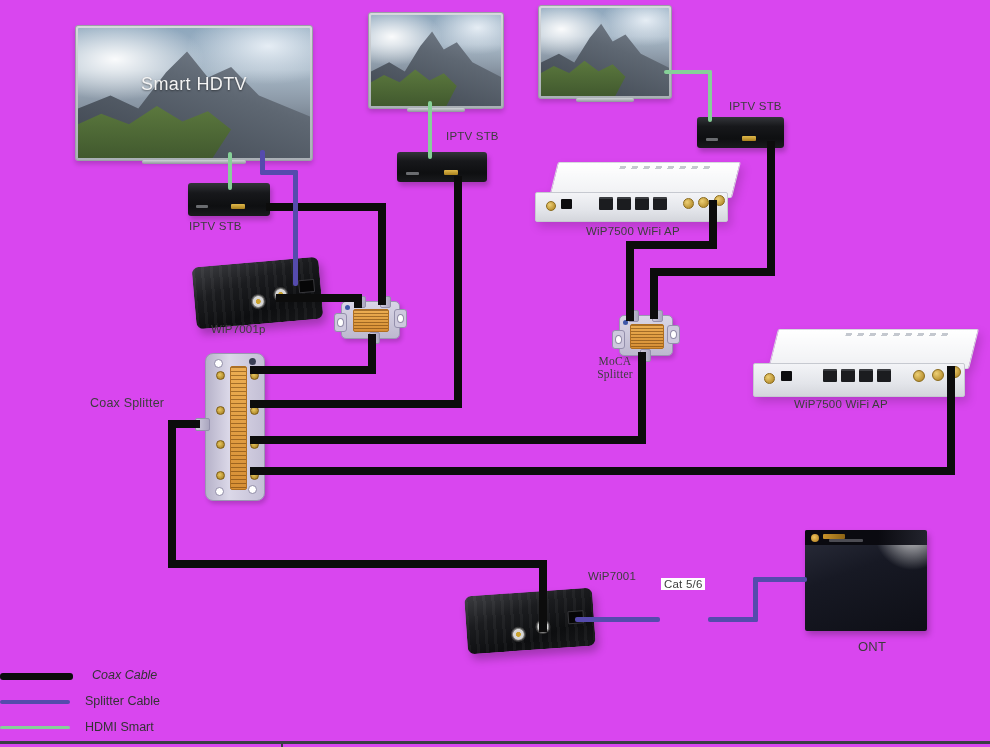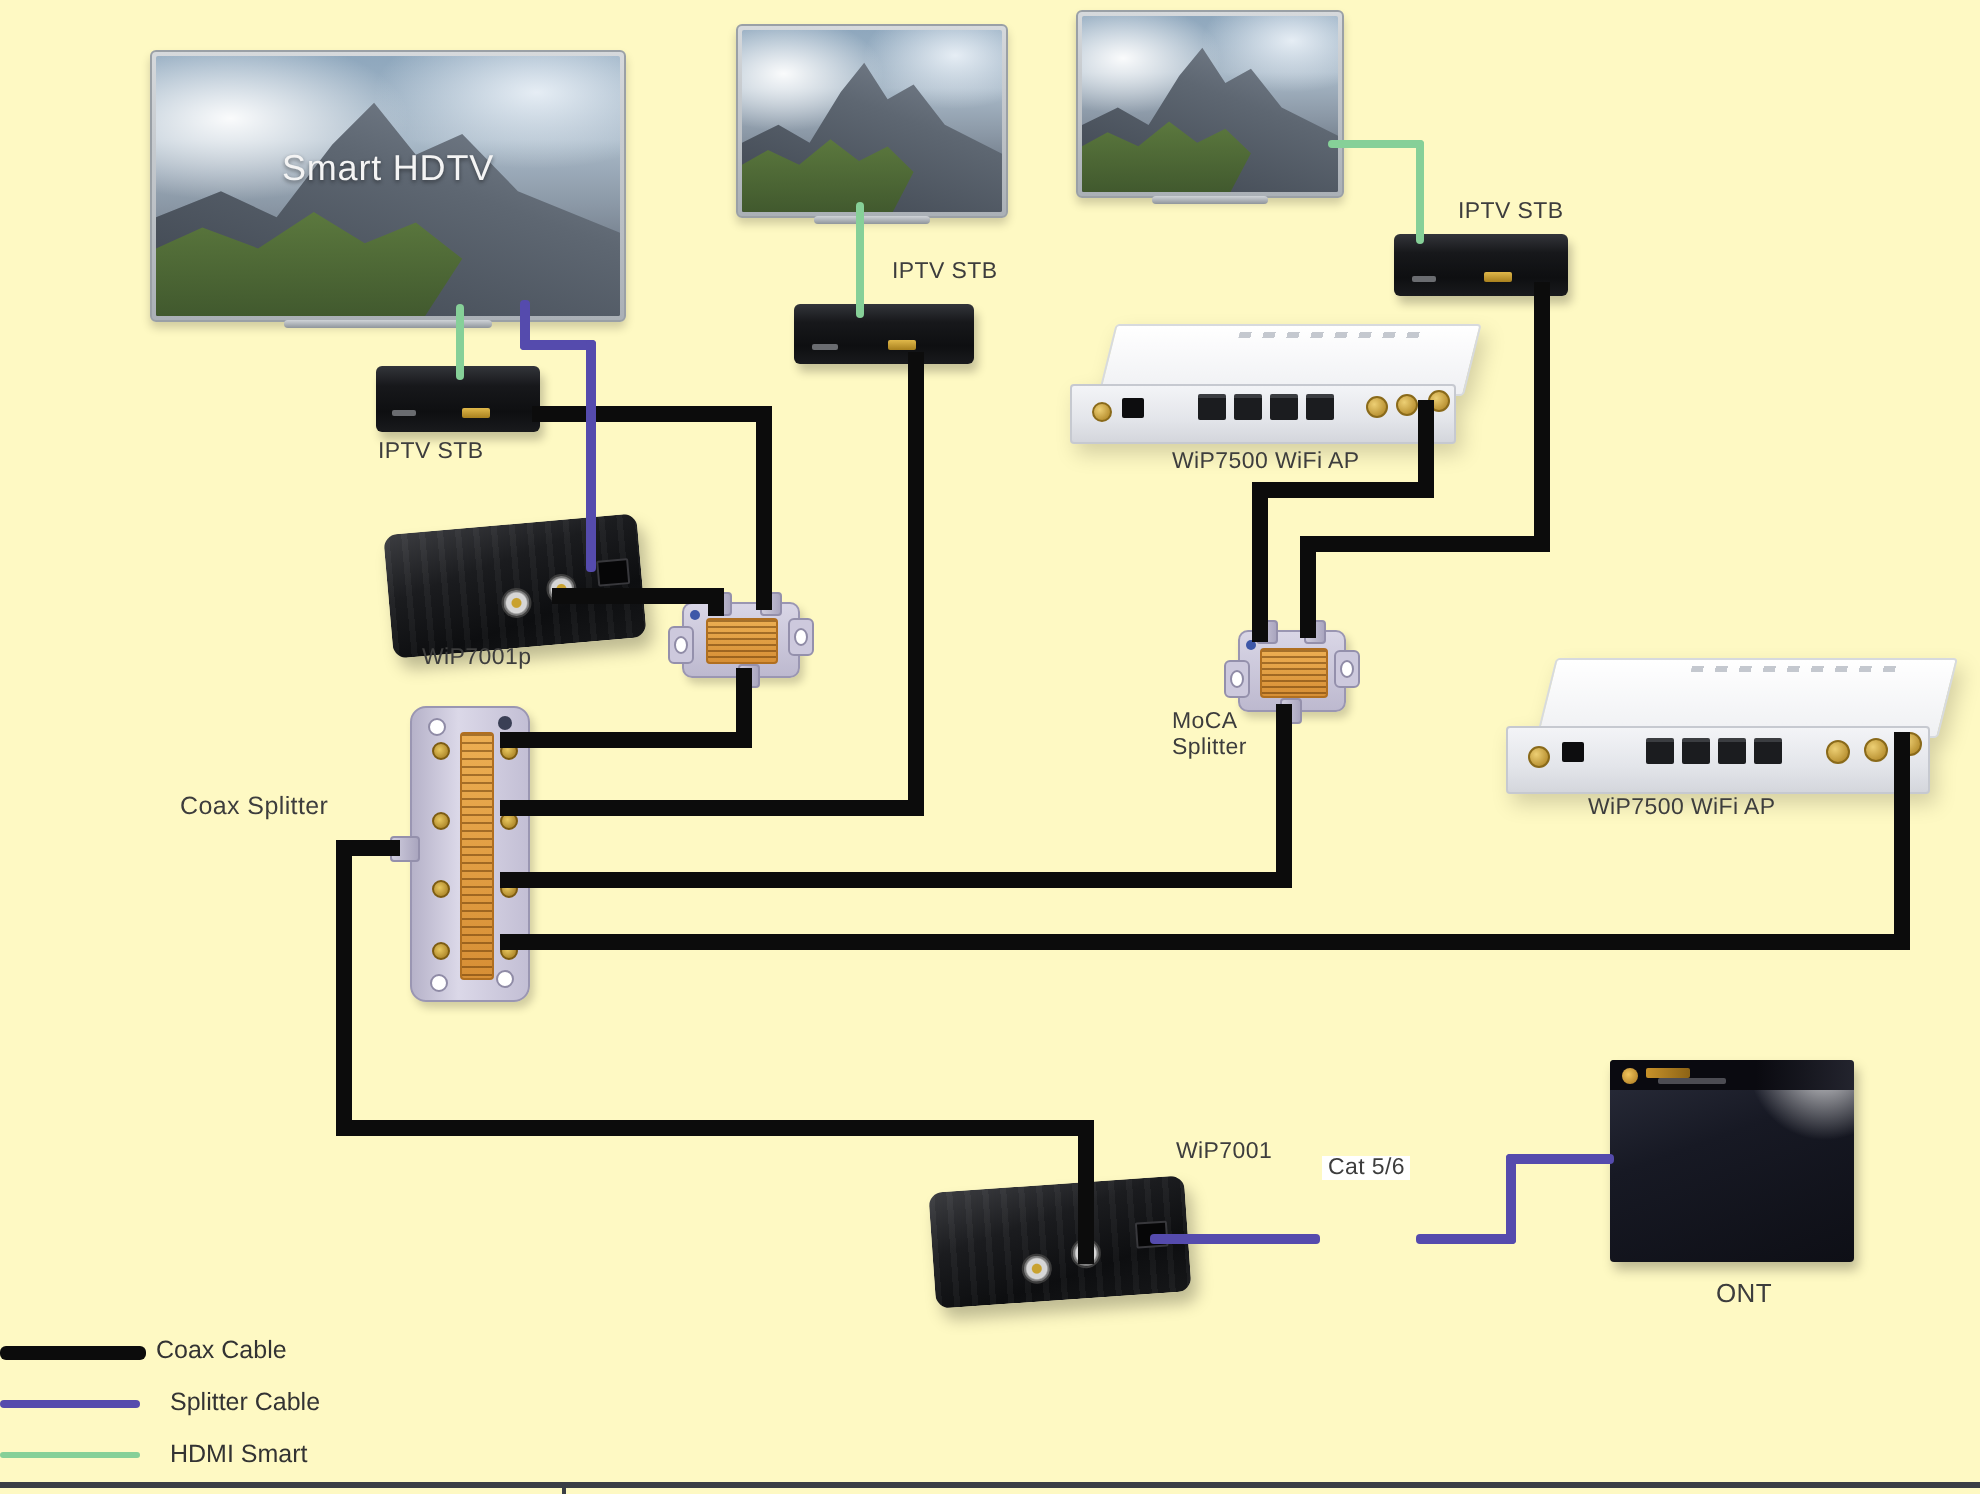--- a/index.html
+++ b/index.html
@@ -1,33 +1,33 @@
 <!DOCTYPE html>
 <html style="--coax: #0c0c0c; --ethernet: #554bad; --hdmi: #86d098;"><head>
 <meta charset="utf-8">
 <style>
   :root{
     --coax:#0c0c0c;
     --ethernet:#554bad;
     --hdmi:#86d098;
   }
   html,body{margin:0;padding:0;background:#fff;}
-  .stage{position:relative;width:990px;height:747px;background:#fef9c3;overflow:hidden;
+  .stage{position:relative;width:990px;height:747px;background:#d946ef;overflow:hidden;
          font-family:"Liberation Sans",sans-serif;color:#3d3d3d;}
 
   
   .seg{position:absolute;}
   .coax{background:var(--coax);}
   .eth{background:var(--ethernet);border-radius:2px;}
   .hdmi{background:var(--hdmi);border-radius:2px;}
 
   
   .lbl{position:absolute;font-size:11.5px;color:#3d3d3d;white-space:nowrap;letter-spacing:.2px;}
   .lbl.big{font-size:12.5px;}
-  .lbl.center{text-align:left;white-space:normal;line-height:1.15;}
+  .lbl.center{text-align:center;white-space:normal;line-height:1.15;font-family:Liberation Serif, serif;}
   .lbl.onwhite{background:#fff;padding:0 3px;}
 
   
   .tv{position:absolute;background:linear-gradient(180deg,#d6d9dc,#aab0b6);border:1px solid #9aa0a6;
       border-radius:3px;padding:2px;box-shadow:0 3px 5px rgba(0,0,0,.18);}
   .tv-base{position:absolute;bottom:-4px;left:28%;width:44%;height:4px;background:linear-gradient(#cfd3d7,#8f959b);border-radius:2px;}
   .scene{position:absolute;inset:2px;overflow:hidden;border-radius:1px;background:
       radial-gradient(ellipse 55% 45% at 16% 24%, rgba(255,255,255,.95), rgba(255,255,255,0) 70%),
       radial-gradient(ellipse 50% 42% at 82% 14%, rgba(238,244,250,.9), rgba(238,244,250,0) 70%),
       linear-gradient(180deg,#8ea7bd 0%,#a9bac9 32%,#8a97a5 58%,#6a7481 80%,#525a66 100%);}
@@ -261,21 +261,21 @@
   <div class="lbl big" style="left:90px;top:396px;">Coax Splitter</div>
   <div class="lbl center" style="left:586px;top:355px;width:58px;">
     <span>MoCA</span><br>
     <span>Splitter</span>
   </div>
   <div class="lbl" style="left:588px;top:570px;">WiP7001</div>
   <div class="lbl onwhite" style="left:661px;top:578px;">Cat 5/6</div>
   <div class="lbl" style="left:858px;top:639px;font-size:13px;">ONT</div>
 
   <div class="seg coax" style="left:0;top:673px;width:73px;height:7px;border-radius:3px;"></div>
-  <div class="legend-label" style="left:78px;top:668px;">Coax Cable</div>
+  <div class="legend-label" style="left:92px;top:668px;font-style:italic;">Coax Cable</div>
   <div class="seg eth" style="left:0;top:700px;width:70px;height:4px;"></div>
   <div class="legend-label" style="left:85px;top:694px;">Splitter Cable</div>
   <div class="seg hdmi" style="left:0;top:726px;width:70px;height:3px;"></div>
   <div class="legend-label" style="left:85px;top:720px;">HDMI Smart</div>
 
   <div class="rule" style="left:0;top:741px;width:990px;height:3px;"></div>
   <div class="rule" style="left:281px;top:741px;width:2px;height:6px;"></div>
 
 </div>
 

